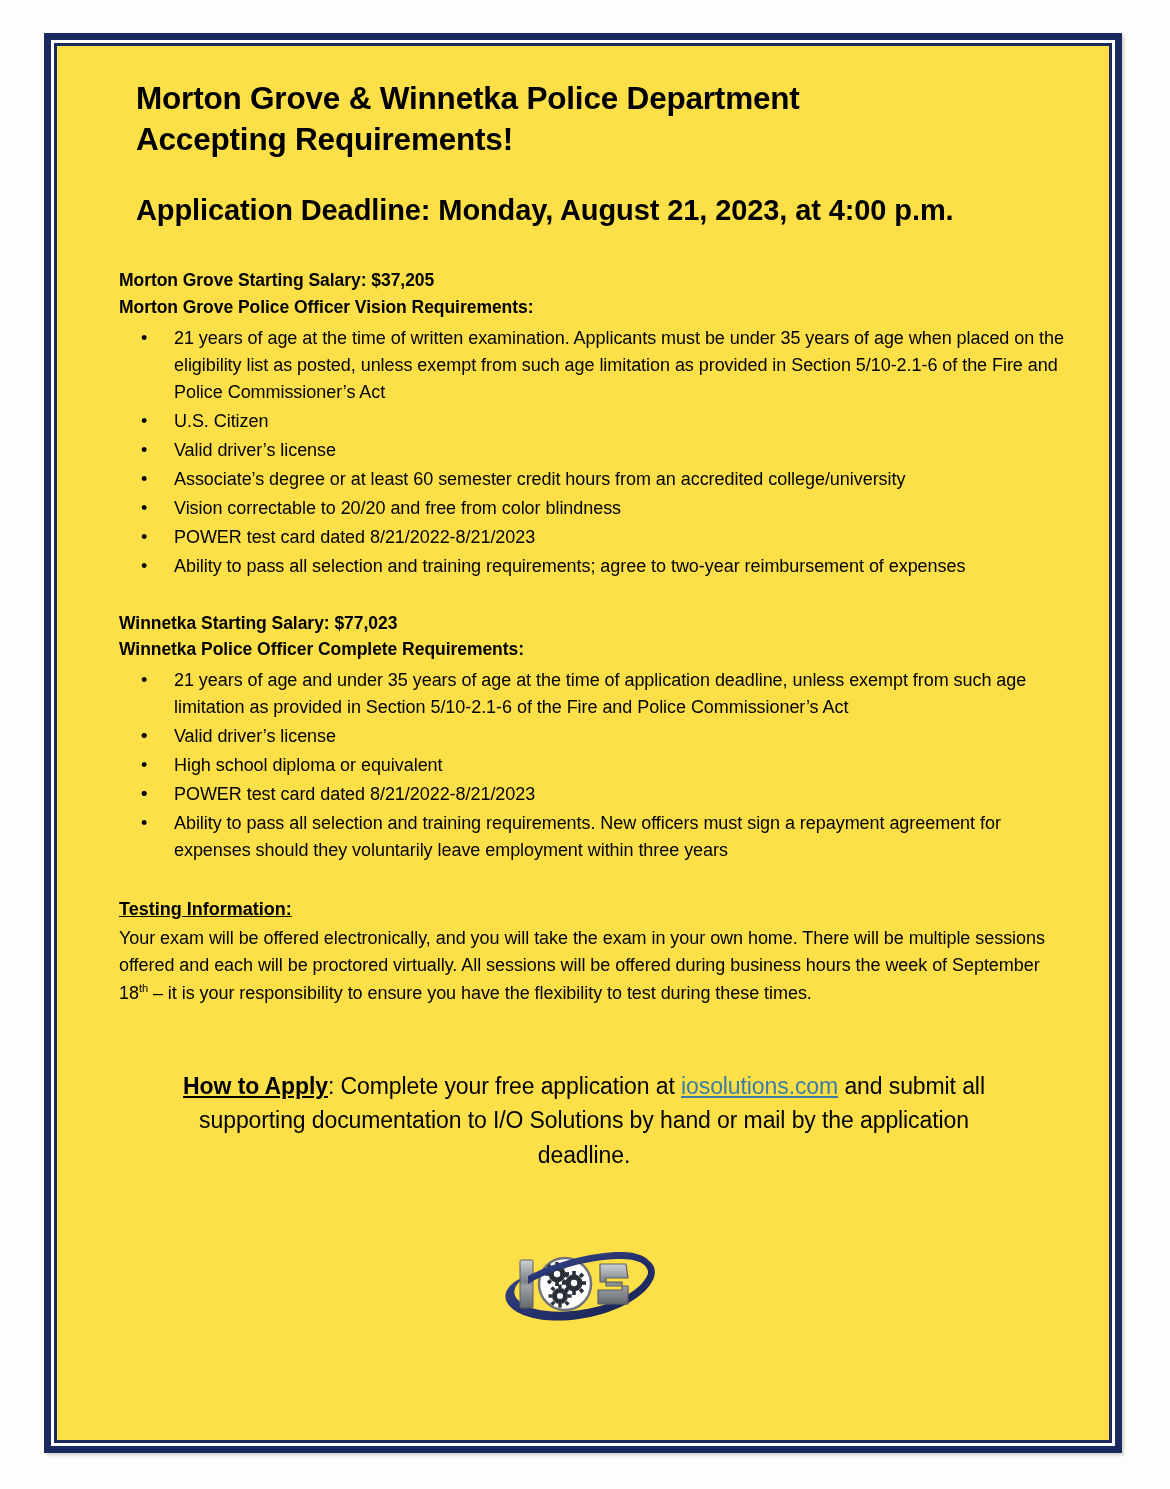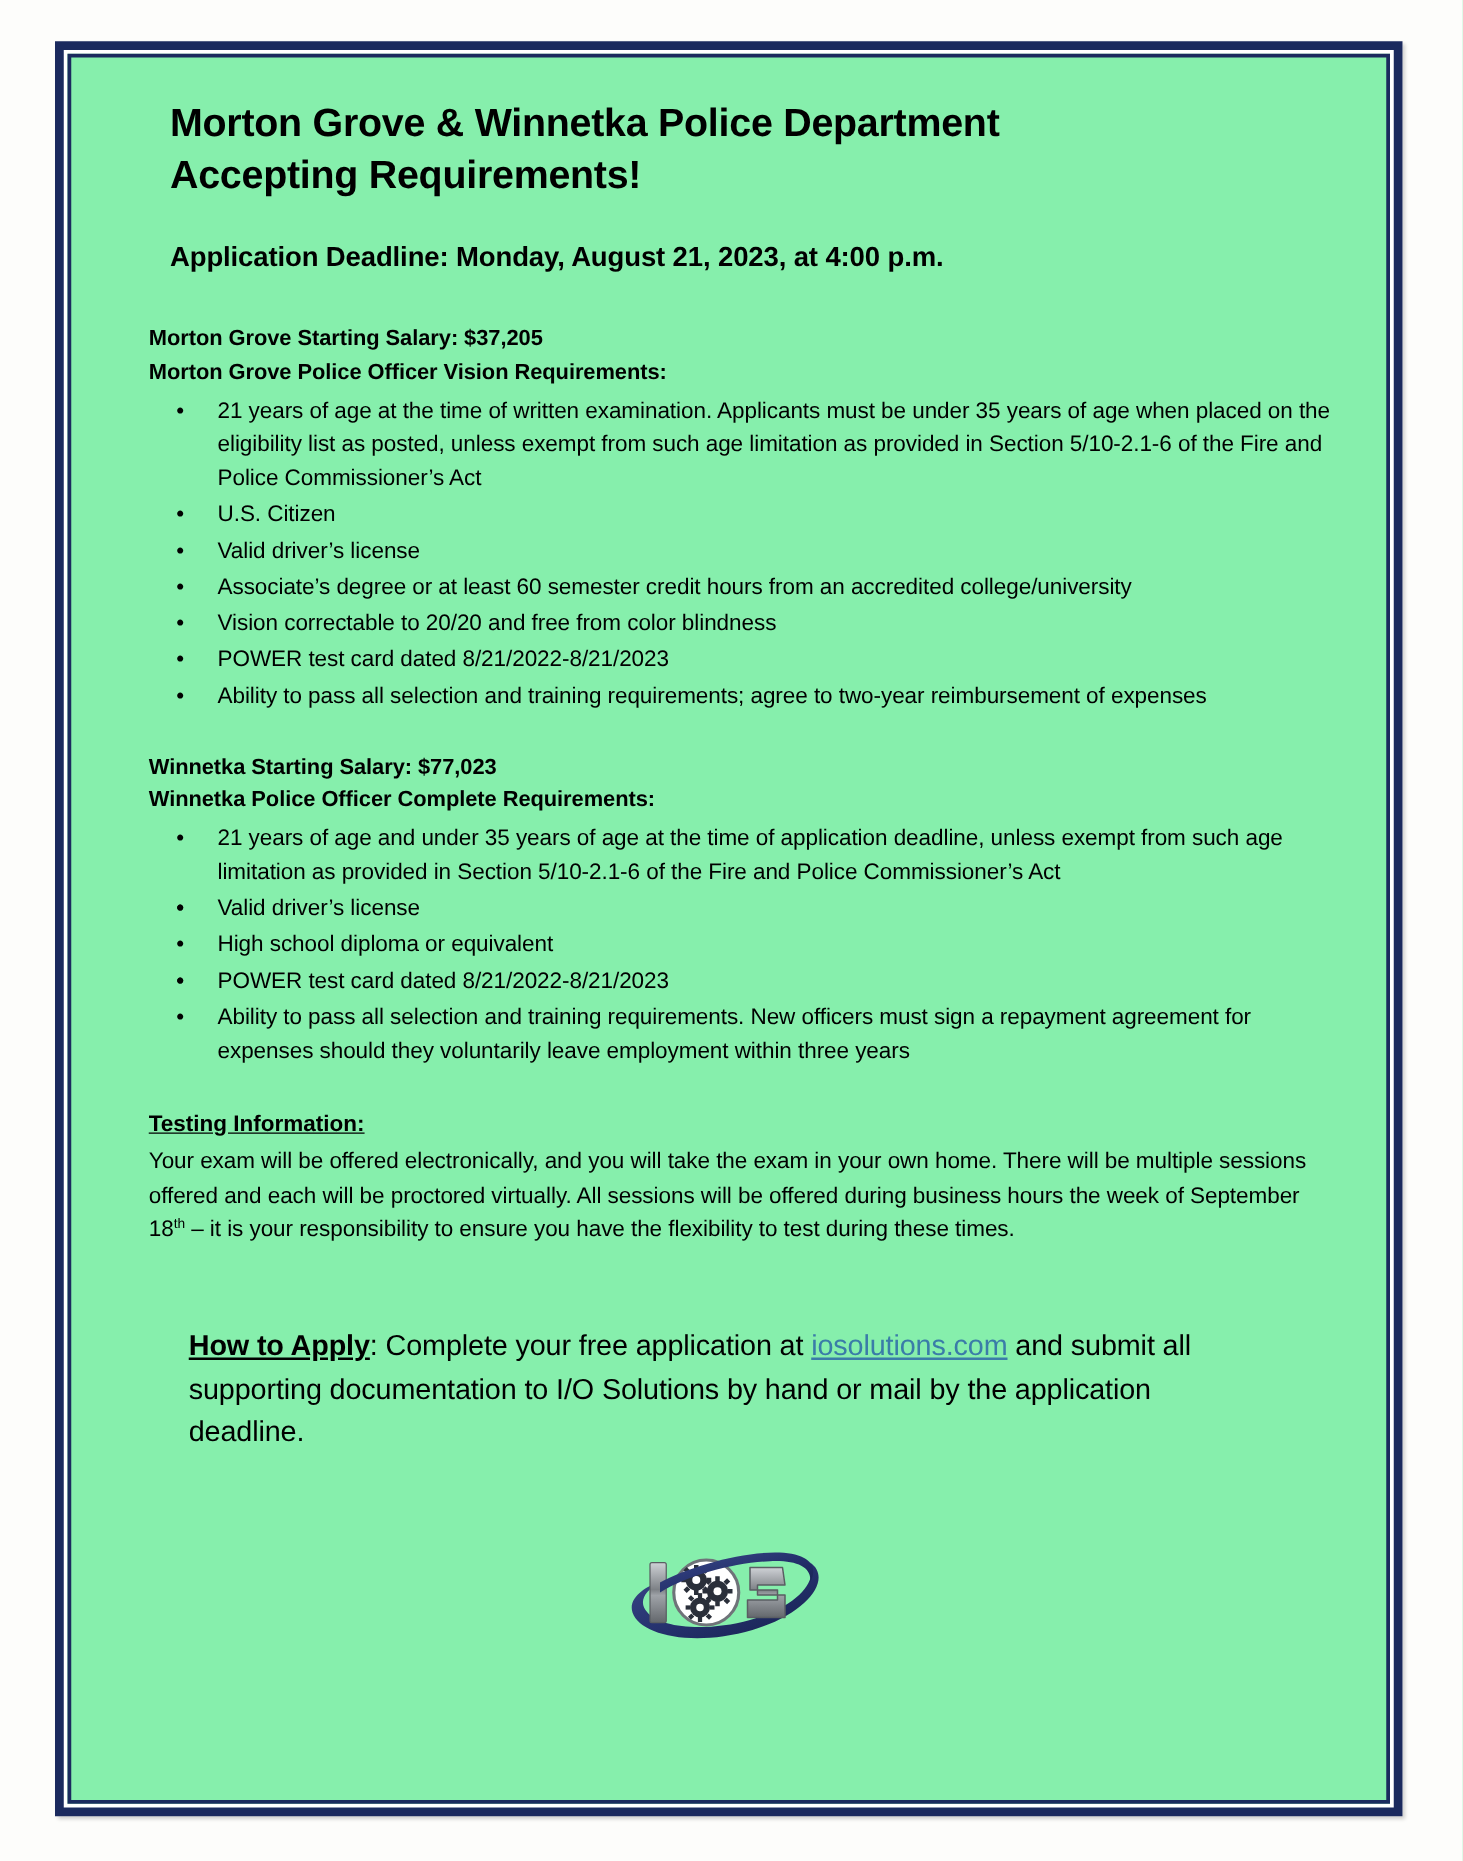--- a/index.html
+++ b/index.html
@@ -36,21 +36,21 @@
     box-sizing: border-box;
     box-shadow: 2px 2px 3px rgba(0,0,0,0.18);
   }
   .frame-inner {
     position: absolute;
     left: 0;
     top: 0;
     right: 0;
     bottom: 0;
     border: 3px solid #1b2a5e;
-    background: #86efac;
+    background: #fde047;
     box-sizing: border-box;
     margin: 3px;
   }
 
   .content {
     position: absolute;
     left: 0;
     top: 0;
     right: 0;
     bottom: 0;
@@ -62,21 +62,21 @@
   .title {
     font-size: 31.5px;
     font-weight: bold;
     line-height: 1.30;
     letter-spacing: -0.2px;
     margin: 0 0 0 45px;
     padding-top: 14px;
   }
   .deadline-block {
     margin: 30px 0 16px 45px;
-    font-size: 22px;
+    font-size: 29px;
     font-weight: bold;
     line-height: 1.42;
     letter-spacing: -0.1px;
   }
   .link-email {
     color: #1f6ead;
     text-decoration: underline;
     font-weight: bold;
   }
 
@@ -134,21 +134,21 @@
     line-height: 1.52;
     margin: 2px 0 0 0;
     letter-spacing: -0.05px;
   }
   .testing sup { font-size: 11px; vertical-align: super; }
 
   
   .apply {
     margin-top: 62px;
     padding: 0 58px 0 60px;
-    text-align: left;
+    text-align: center;
     font-size: 23px;
     line-height: 1.49;
     letter-spacing: -0.1px;
   }
   .apply .lead {
     font-weight: bold;
     text-decoration: underline;
   }
   .link-site {
     color: #3a7ca8;

